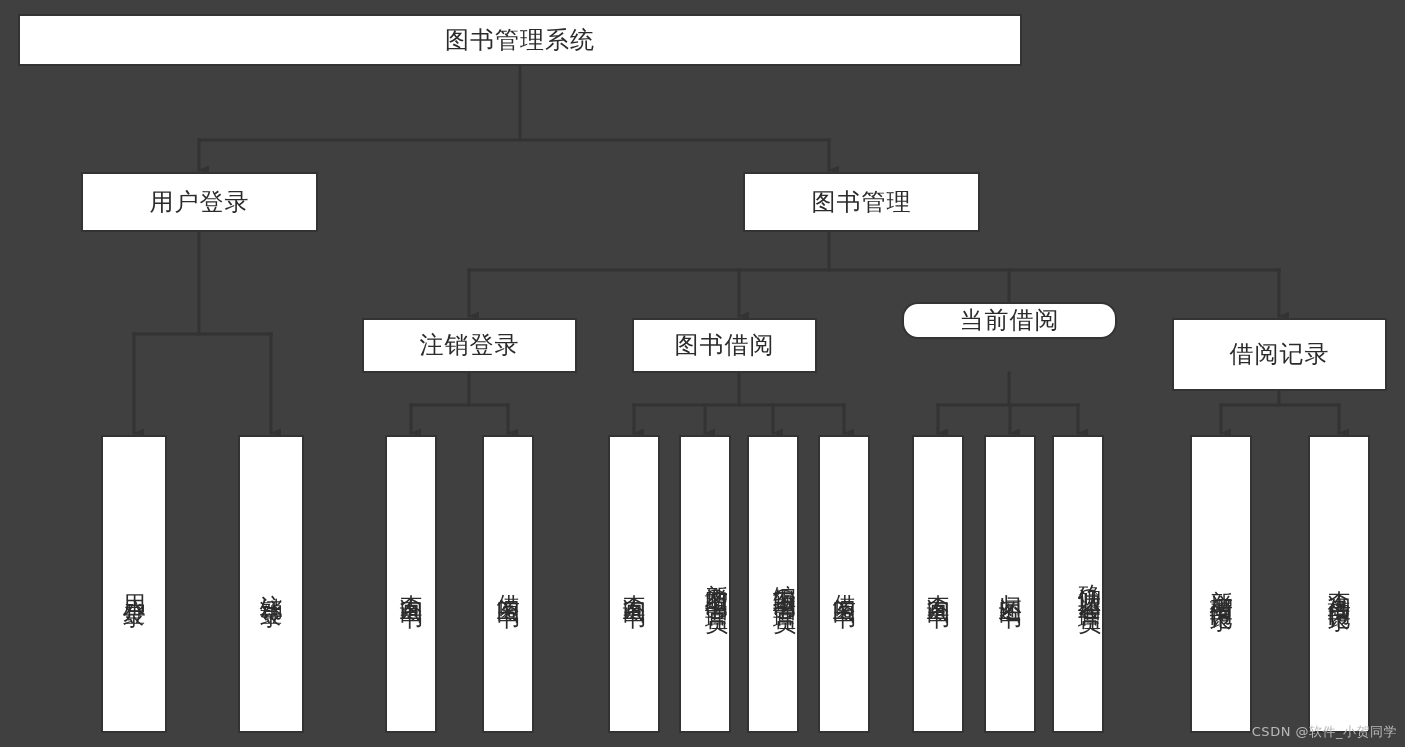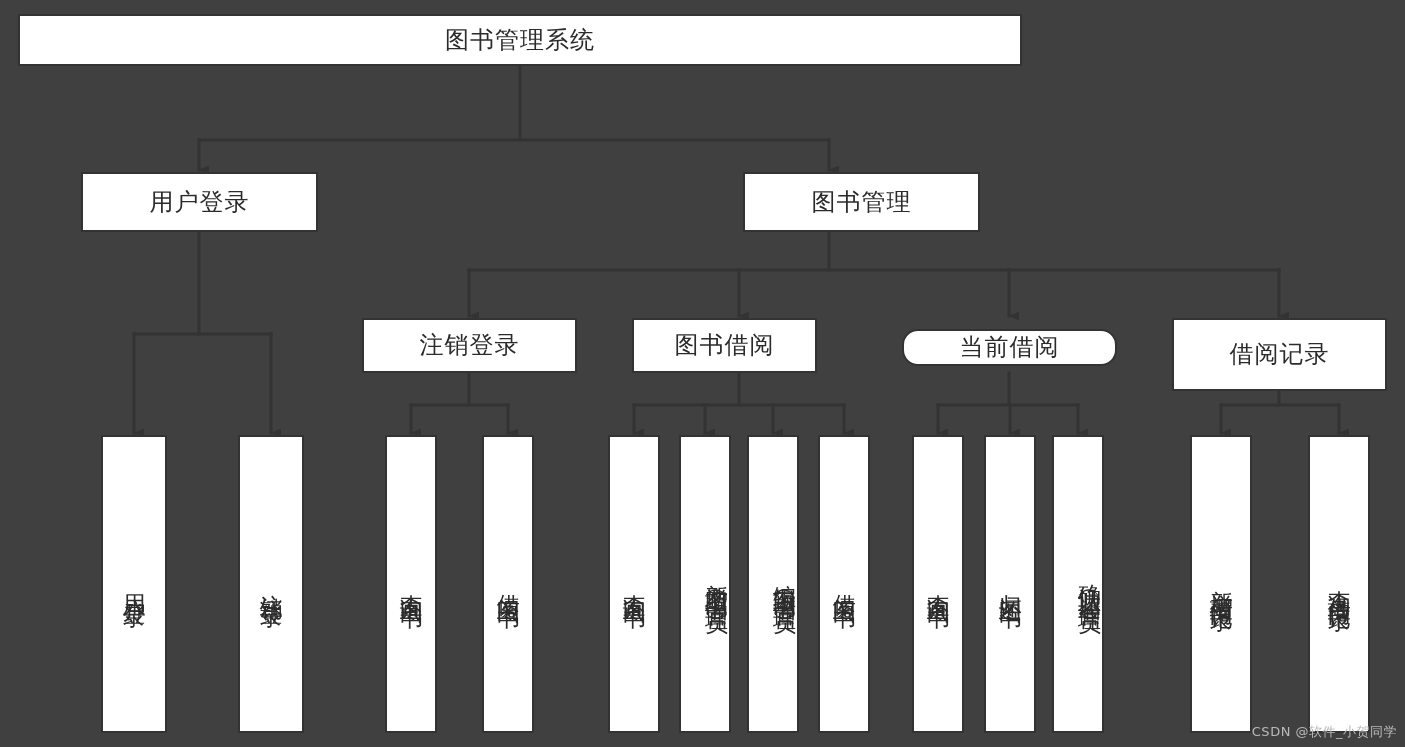--- a/index.html
+++ b/index.html
@@ -135,21 +135,21 @@
   <div class="node horiz" style="left:711px; top:172px; width:237px; height:60px;margin-left:32px;">
     <span class="label">图书管理</span>
   </div>
 
   <div class="node horiz" style="left:362px; top:318px; width:215px; height:55px;">
     <span class="label">注销登录</span>
   </div>
   <div class="node horiz" style="left:632px; top:318px; width:185px; height:55px;">
     <span class="label">图书借阅</span>
   </div>
-  <div class="node horiz" style="left:902px; top:329px; width:215px; height:37px;border-radius:16px;">
+  <div class="node horiz" style="left:902px; top:302px; width:215px; height:37px;border-radius:16px;">
     <span class="label">当前借阅</span>
   </div>
   <div class="node horiz" style="left:1172px; top:318px; width:215px; height:73px;">
     <span class="label">借阅记录</span>
   </div>
 
   <div class="node vert" style="left:101px; top:435px; width:66px; height:298px; align-items:center;">
     <span class="label">用户登录</span>
   </div>
   <div class="node vert" style="left:238px; top:435px; width:66px; height:298px; align-items:center;">

